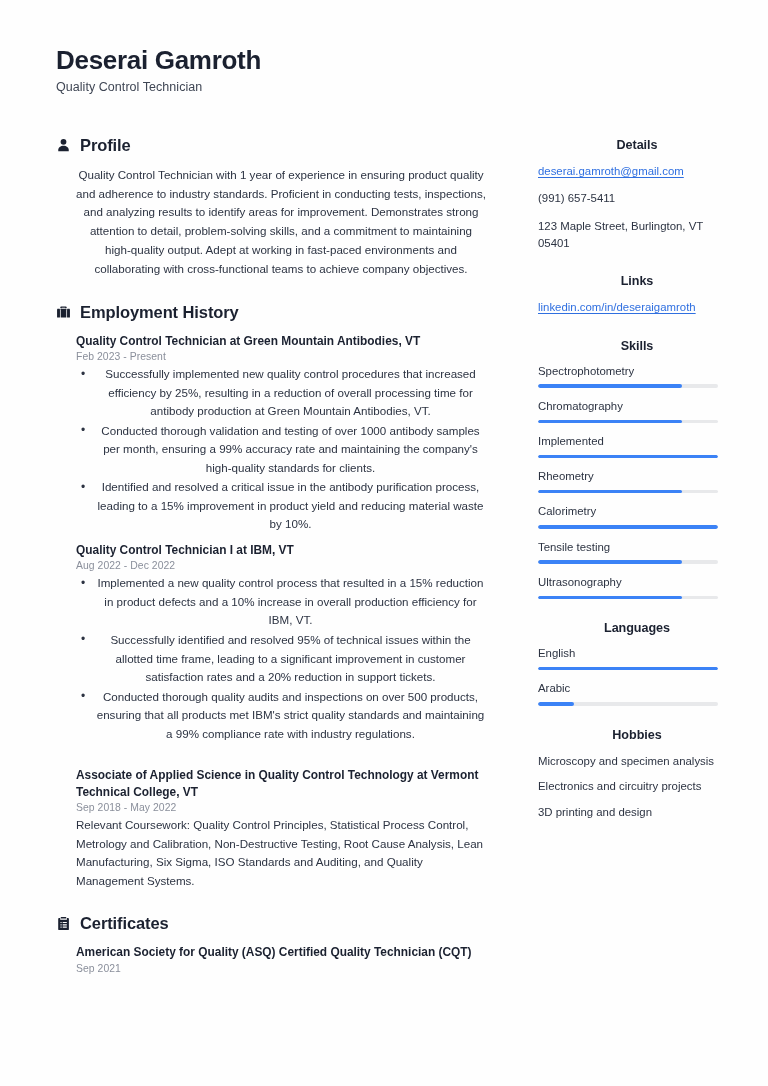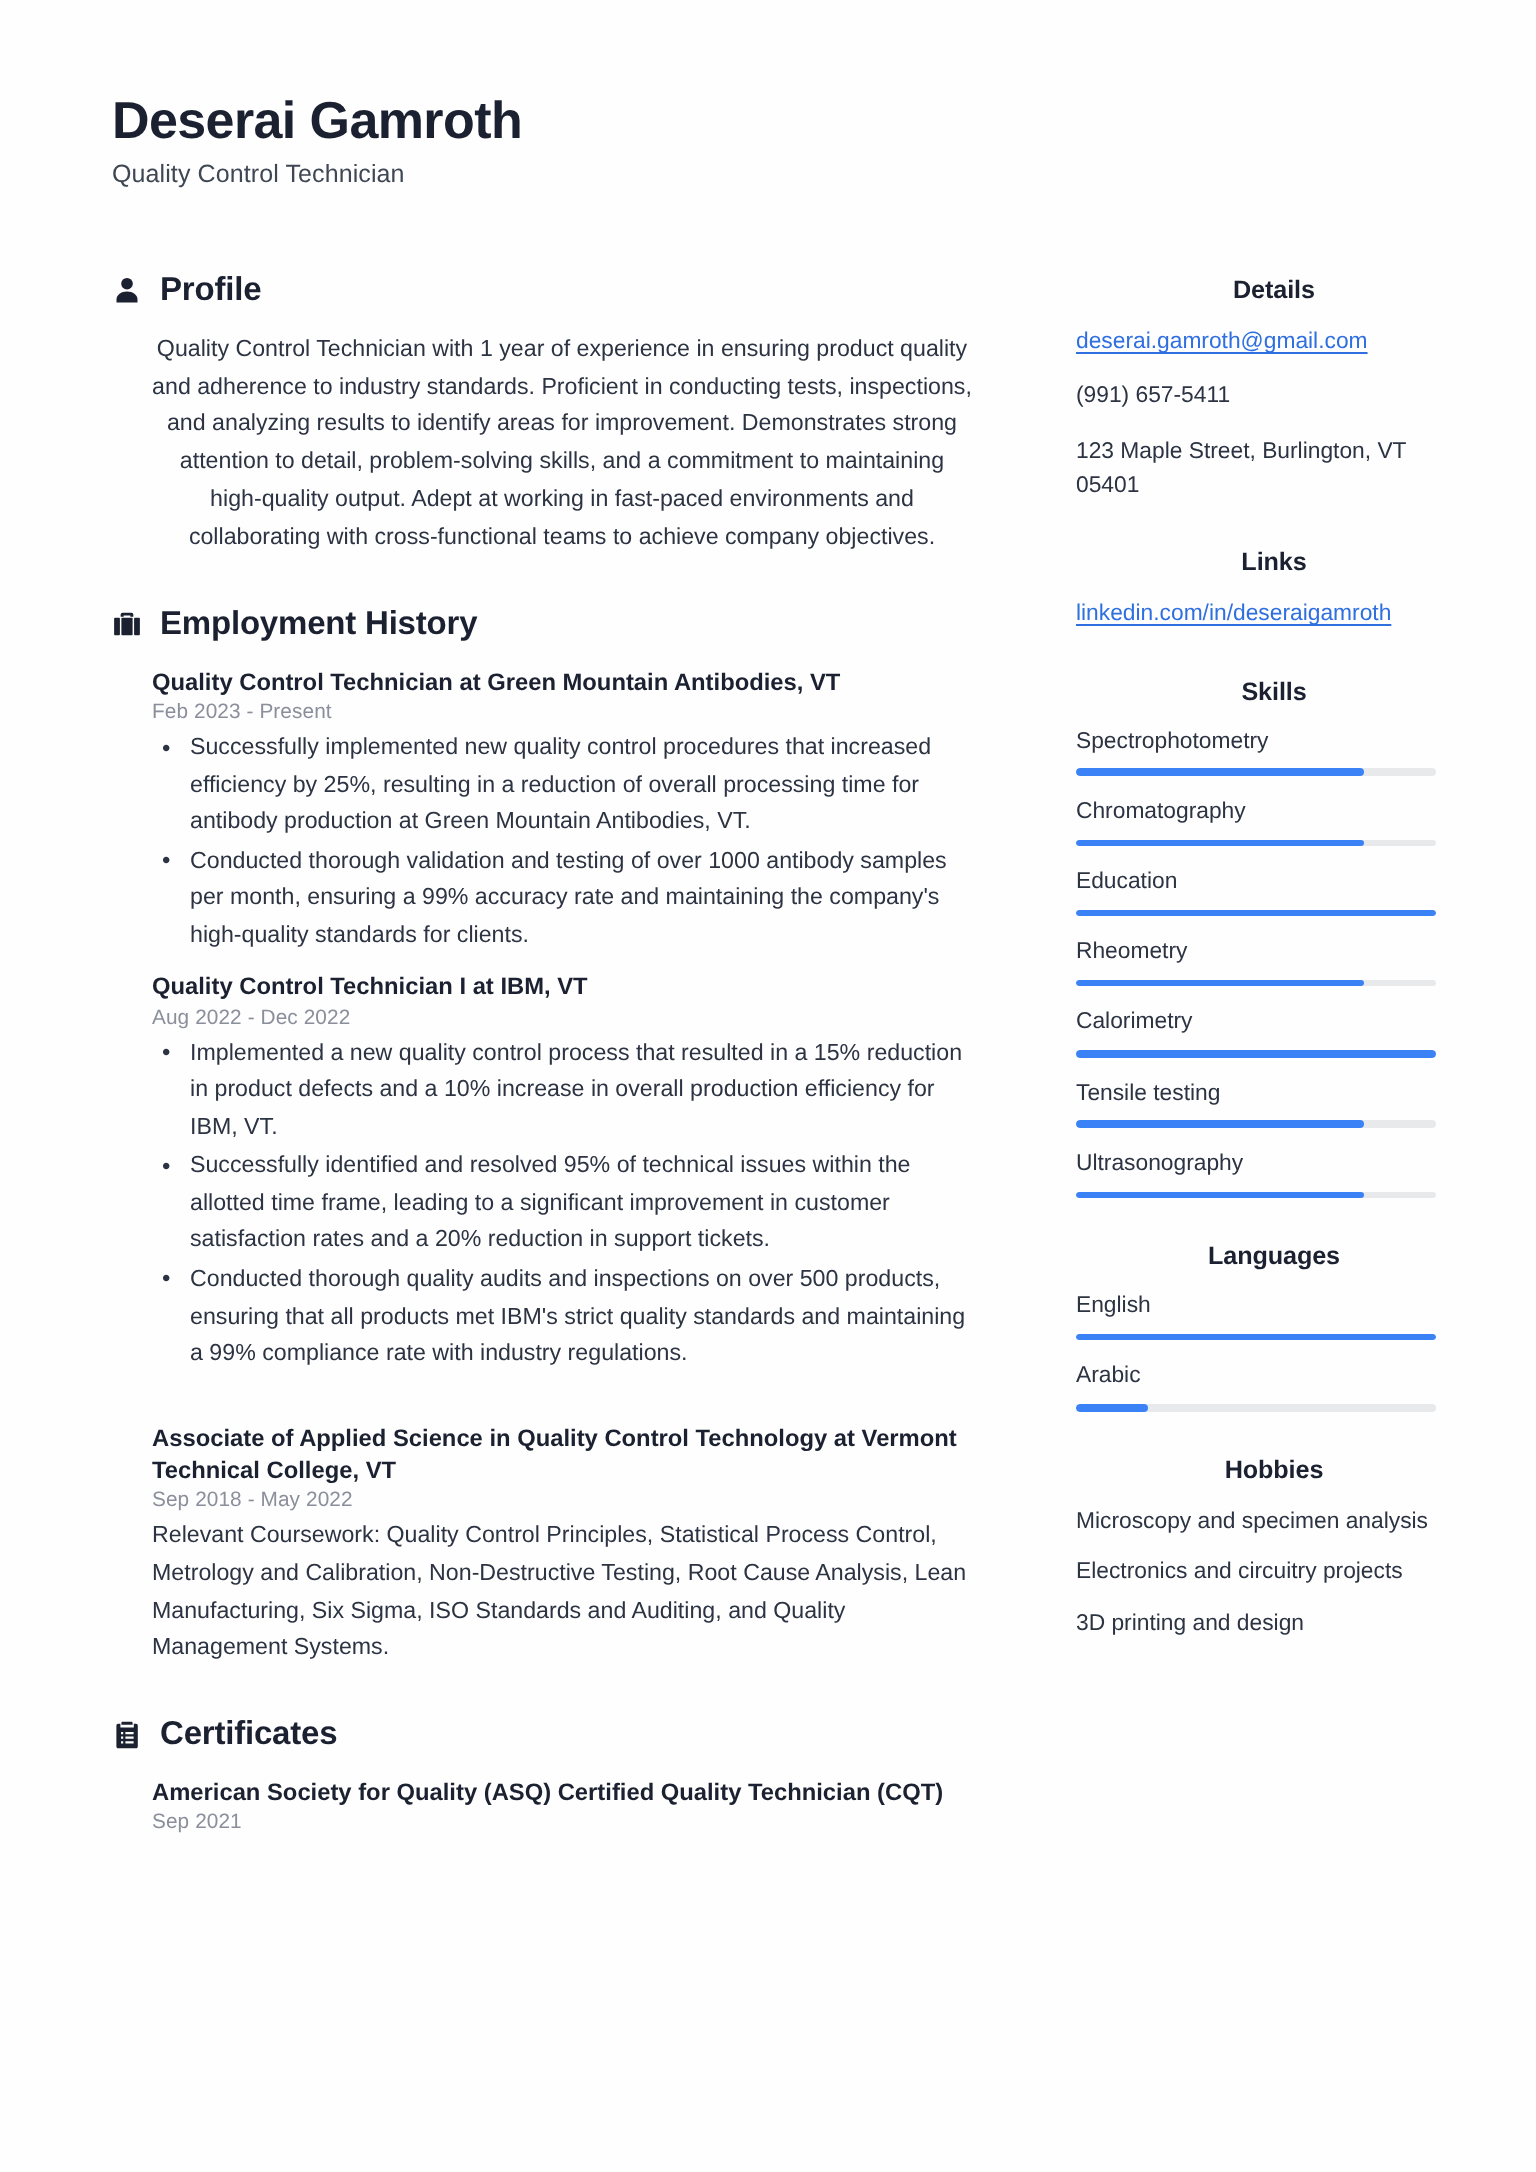--- a/index.html
+++ b/index.html
@@ -122,20 +122,21 @@
     padding: 0;
   }
 
   ul.bullets li {
     position: relative;
     padding-left: 19px;
     font-size: 11.6px;
     line-height: 1.6;
     color: #2c3342;
     margin-bottom: 1px;
+    text-align: center;
   }
 
   ul.bullets li::before {
     content: "\2022";
     position: absolute;
     left: 5px;
     top: -0.5px;
     font-size: 12px;
     color: #2c3342;
   }
@@ -245,20 +246,21 @@
           </span>
           <span class="section-title">Employment History</span>
         </div>
 
         <div class="entry">
           <div class="entry-title">Quality Control Technician at Green Mountain Antibodies, VT</div>
           <div class="entry-date">Feb 2023 - Present</div>
           <ul class="bullets">
             <li>Successfully implemented new quality control procedures that increased efficiency by 25%, resulting in a reduction of overall processing time for antibody production at Green Mountain Antibodies, VT.</li>
             <li>Conducted thorough validation and testing of over 1000 antibody samples per month, ensuring a 99% accuracy rate and maintaining the company's high-quality standards for clients.</li>
+            <li>Identified and resolved a critical issue in the antibody purification process, leading to a 15% improvement in product yield and reducing material waste by 10%.</li>
           </ul>
         </div>
 
         <div class="entry">
           <div class="entry-title">Quality Control Technician I at IBM, VT</div>
           <div class="entry-date">Aug 2022 - Dec 2022</div>
           <ul class="bullets">
             <li>Implemented a new quality control process that resulted in a 15% reduction in product defects and a 10% increase in overall production efficiency for IBM, VT.</li>
             <li>Successfully identified and resolved 95% of technical issues within the allotted time frame, leading to a significant improvement in customer satisfaction rates and a 20% reduction in support tickets.</li>
             <li>Conducted thorough quality audits and inspections on over 500 products, ensuring that all products met IBM's strict quality standards and maintaining a 99% compliance rate with industry regulations.</li>
@@ -321,21 +323,21 @@
         </div>
 
         <div class="rated">
           <div class="rated-label">Chromatography</div>
           <div class="bar-track">
             <div class="bar-fill" style="width: 80%; background: rgb(59, 130, 246);"></div>
           </div>
         </div>
 
         <div class="rated">
-          <div class="rated-label">Education</div>
+          <div class="rated-label">Implemented</div>
           <div class="bar-track">
             <div class="bar-fill" style="width: 100%; background: rgb(59, 130, 246);"></div>
           </div>
         </div>
 
         <div class="rated">
           <div class="rated-label">Rheometry</div>
           <div class="bar-track">
             <div class="bar-fill" style="width: 80%; background: rgb(59, 130, 246);"></div>
           </div>

